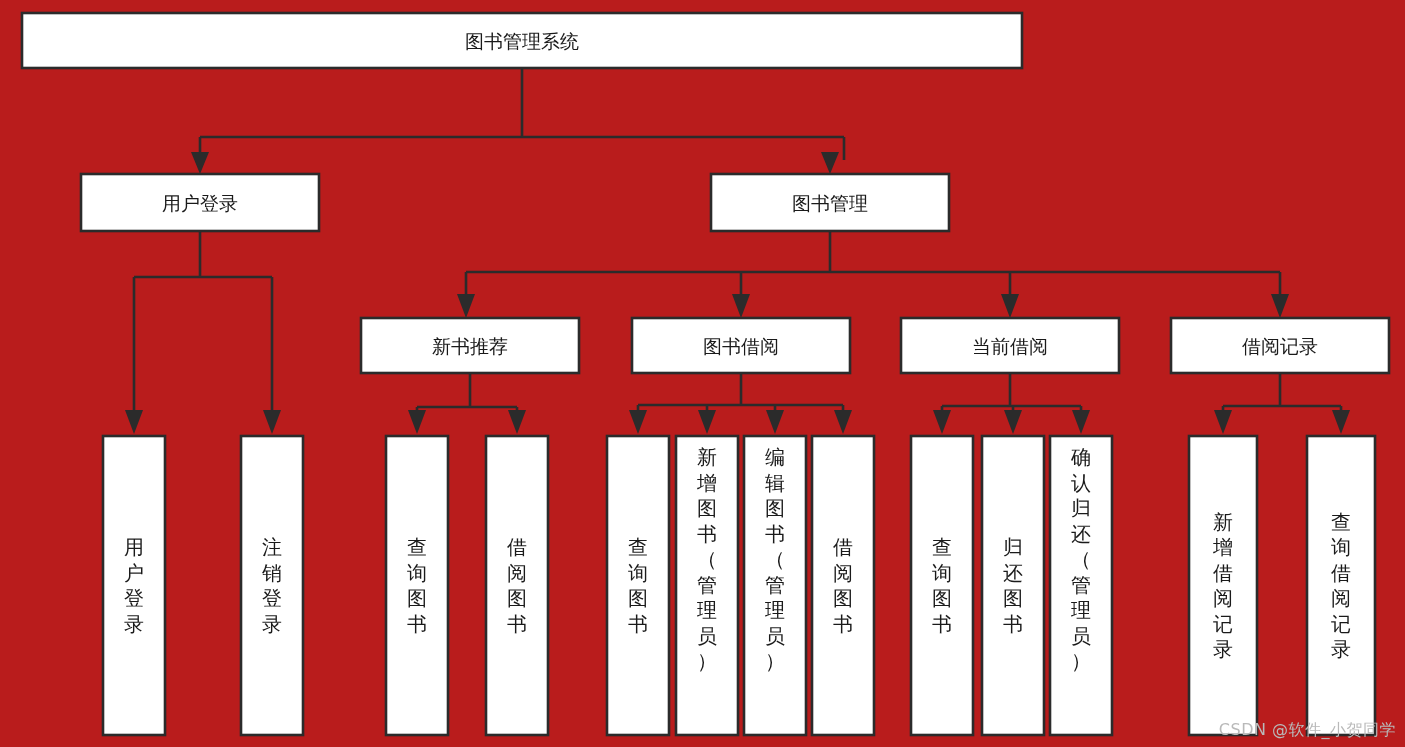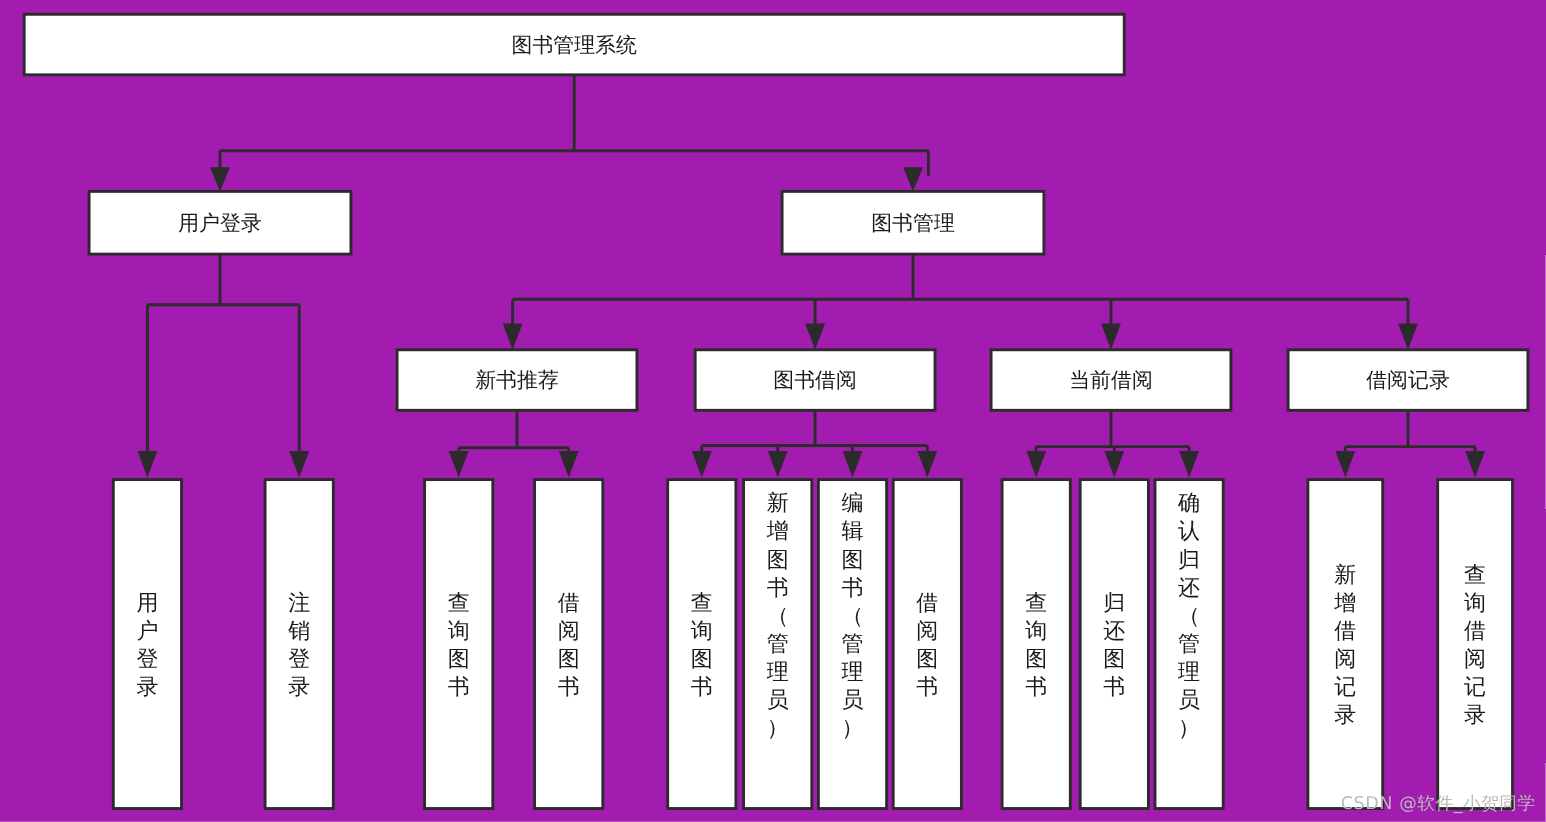--- a/index.html
+++ b/index.html
@@ -10,21 +10,21 @@
   body {
     width: 1405px;
     height: 747px;
     font-family: "DejaVu Sans", "Liberation Sans", sans-serif;
     overflow: hidden;
   }
   #diagram-root {
     position: relative;
     width: 1405px;
     height: 747px;
-    background: #a21caf;
+    background: #b91c1c;
   }
   svg.flow {
     position: absolute;
     left: 0;
     top: 0;
     width: 1405px;
     height: 747px;
   }
   .node-box {
     fill: #ffffff;

